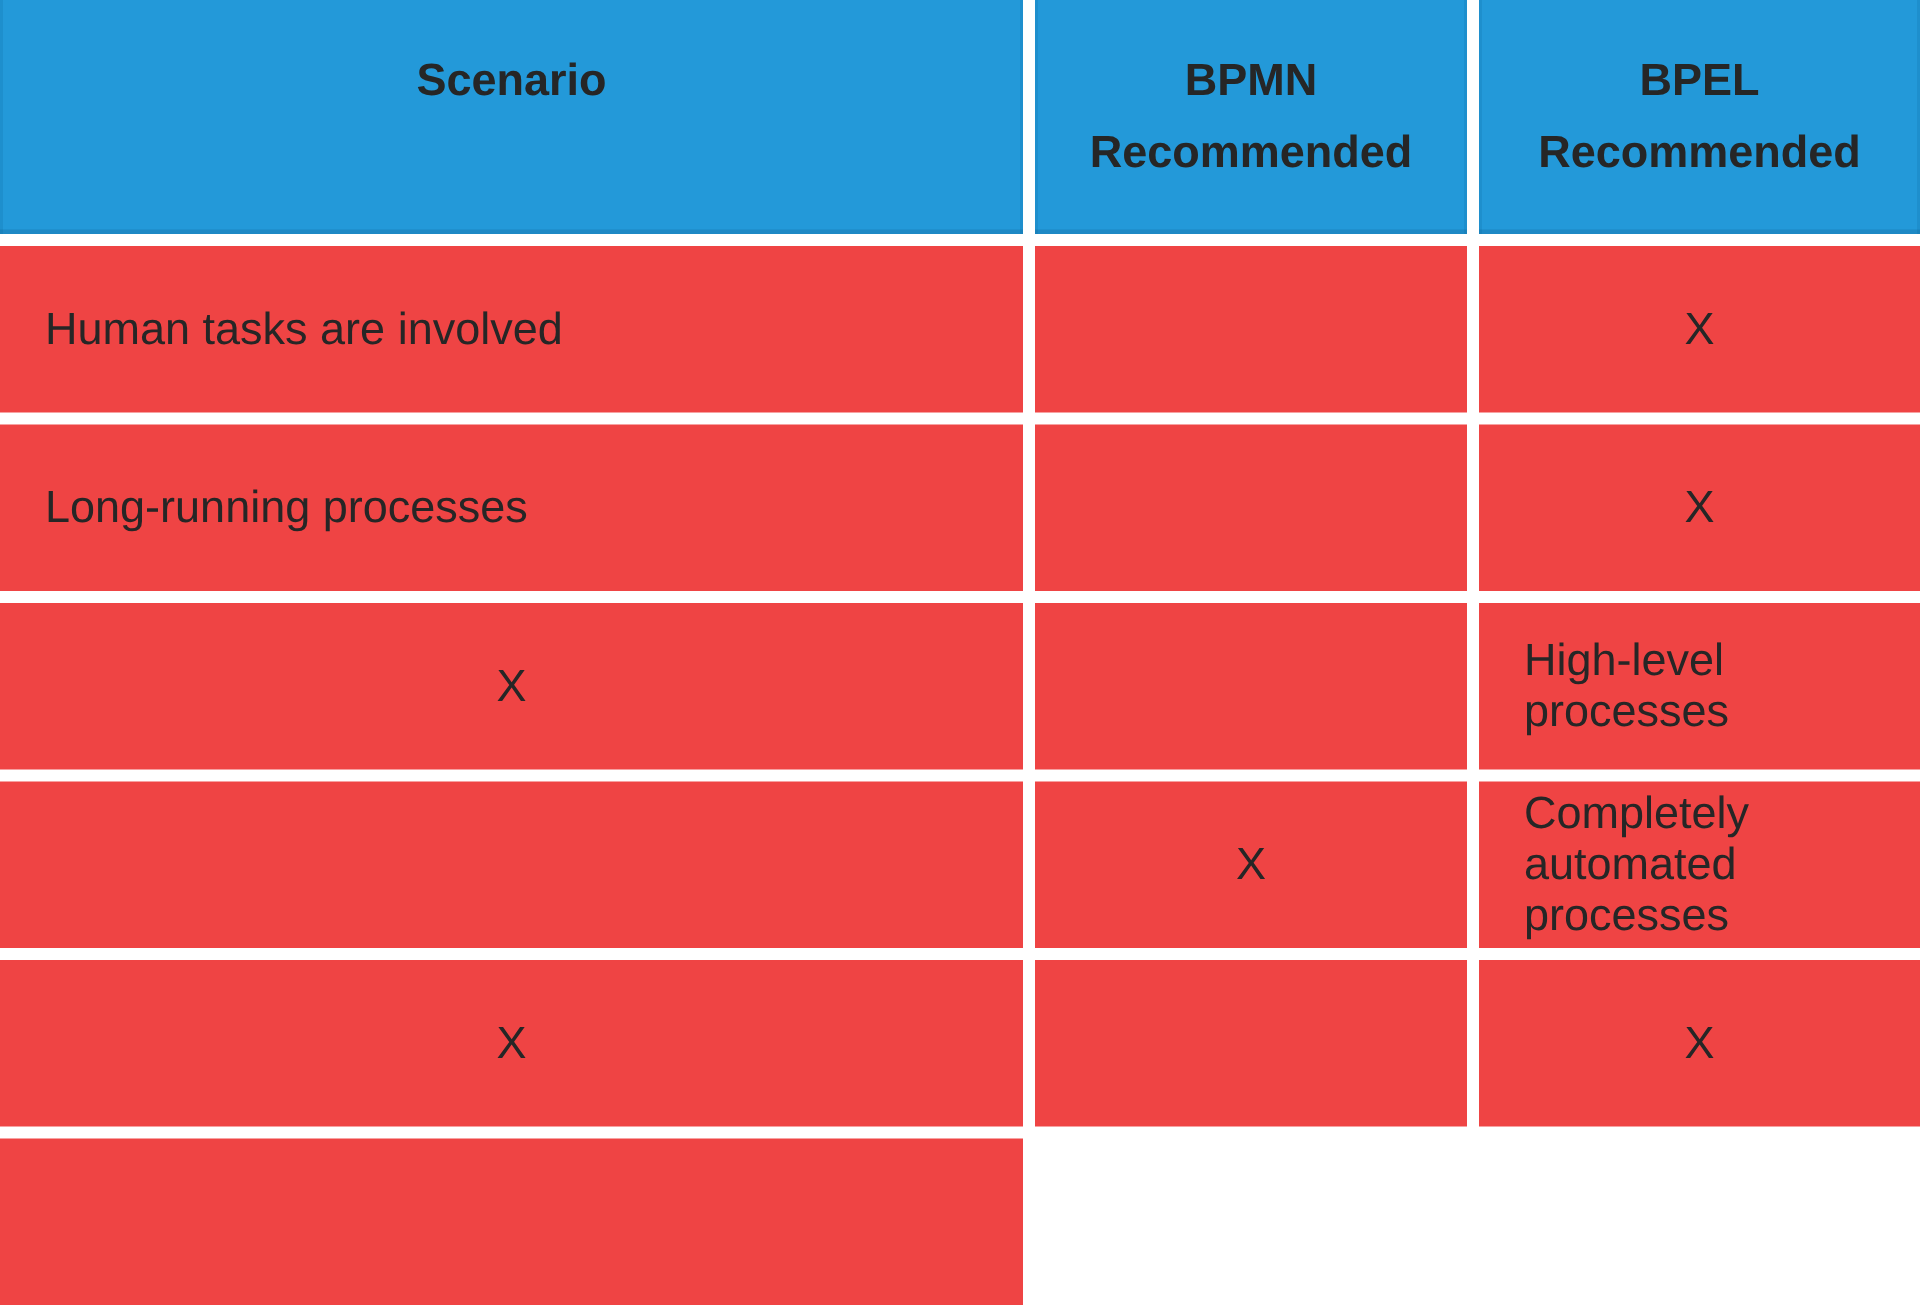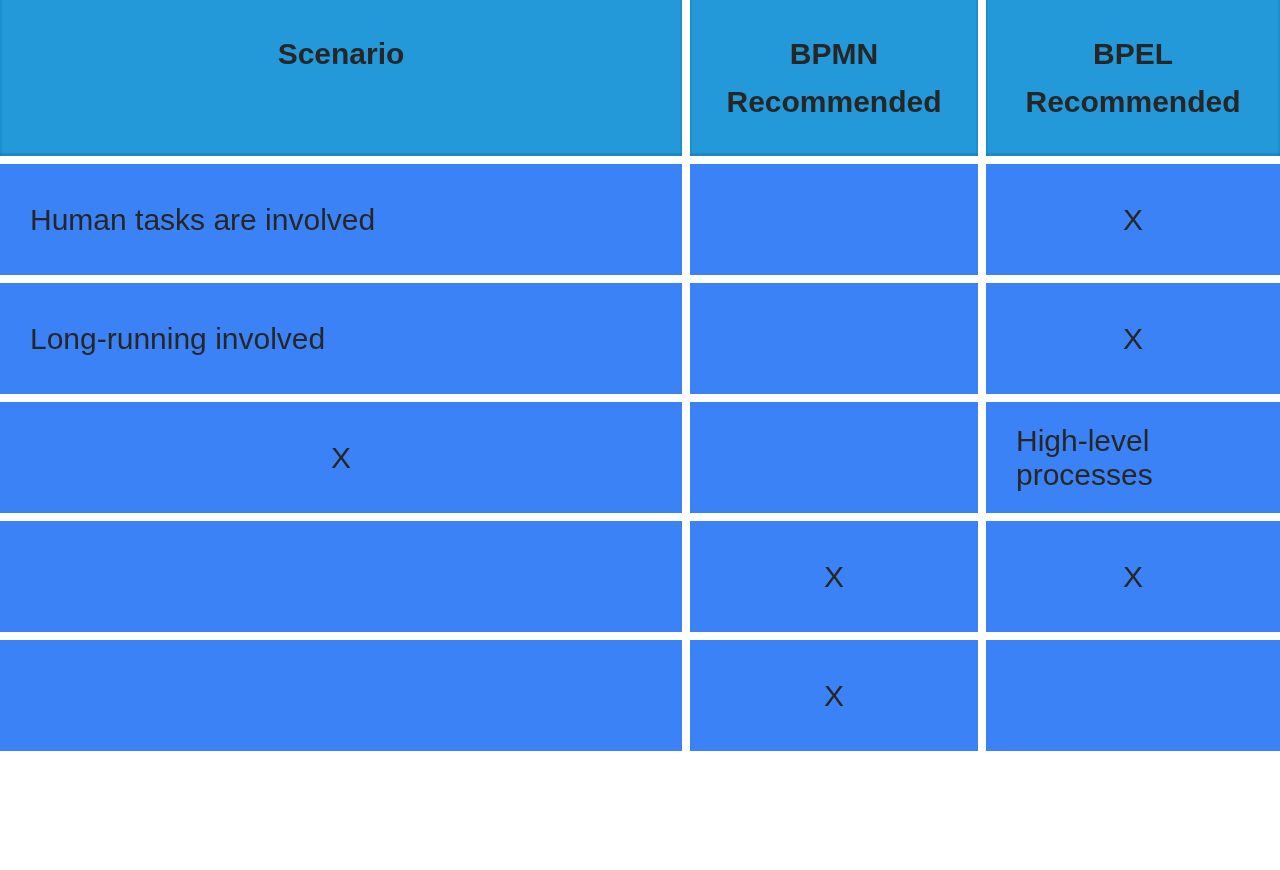--- a/index.html
+++ b/index.html
@@ -33,21 +33,21 @@
     flex-direction: column;
     align-items: center;
     justify-content: flex-start;
     padding-top: 30px;
     font-weight: bold;
     font-size: 30px;
     line-height: 48px;
     box-shadow: inset 0 -3px 0 rgba(10, 90, 140, 0.25), inset 2px 0 0 rgba(10, 90, 140, 0.15), inset -2px 0 0 rgba(10, 90, 140, 0.15);
   }
   .data-cell {
-    background: #3b82f6;
+    background: #ef4444;
     font-size: 30px;
   }
   .scenario-cell {
     justify-content: flex-start;
     padding-left: 30px;
     padding-right: 10px;
   }
   .mark-cell {
     justify-content: center;
   }
@@ -66,30 +66,31 @@
   </div>
   <div class="cell header-cell">
     <span>BPEL</span>
     <span>Recommended</span>
   </div>
 
   <div class="cell data-cell scenario-cell">Human tasks are involved</div>
   <div class="cell data-cell mark-cell"></div>
   <div class="cell data-cell mark-cell">X</div>
 
-  <div class="cell data-cell scenario-cell">Long-running involved</div>
+  <div class="cell data-cell scenario-cell">Long-running processes</div>
   <div class="cell data-cell mark-cell"></div>
   <div class="cell data-cell mark-cell">X</div>
 
   <div class="cell data-cell mark-cell">X</div>
   <div class="cell data-cell mark-cell"></div>
 
   <div class="cell data-cell scenario-cell">High-level processes</div>
   <div class="cell data-cell mark-cell"></div>
   <div class="cell data-cell mark-cell">X</div>
 
+  <div class="cell data-cell scenario-cell">Completely automated processes</div>
   <div class="cell data-cell mark-cell">X</div>
   <div class="cell data-cell mark-cell"></div>
 
   <div class="cell data-cell mark-cell">X</div>
   <div class="cell data-cell mark-cell"></div>
 
 </div>
 
 </body></html>

